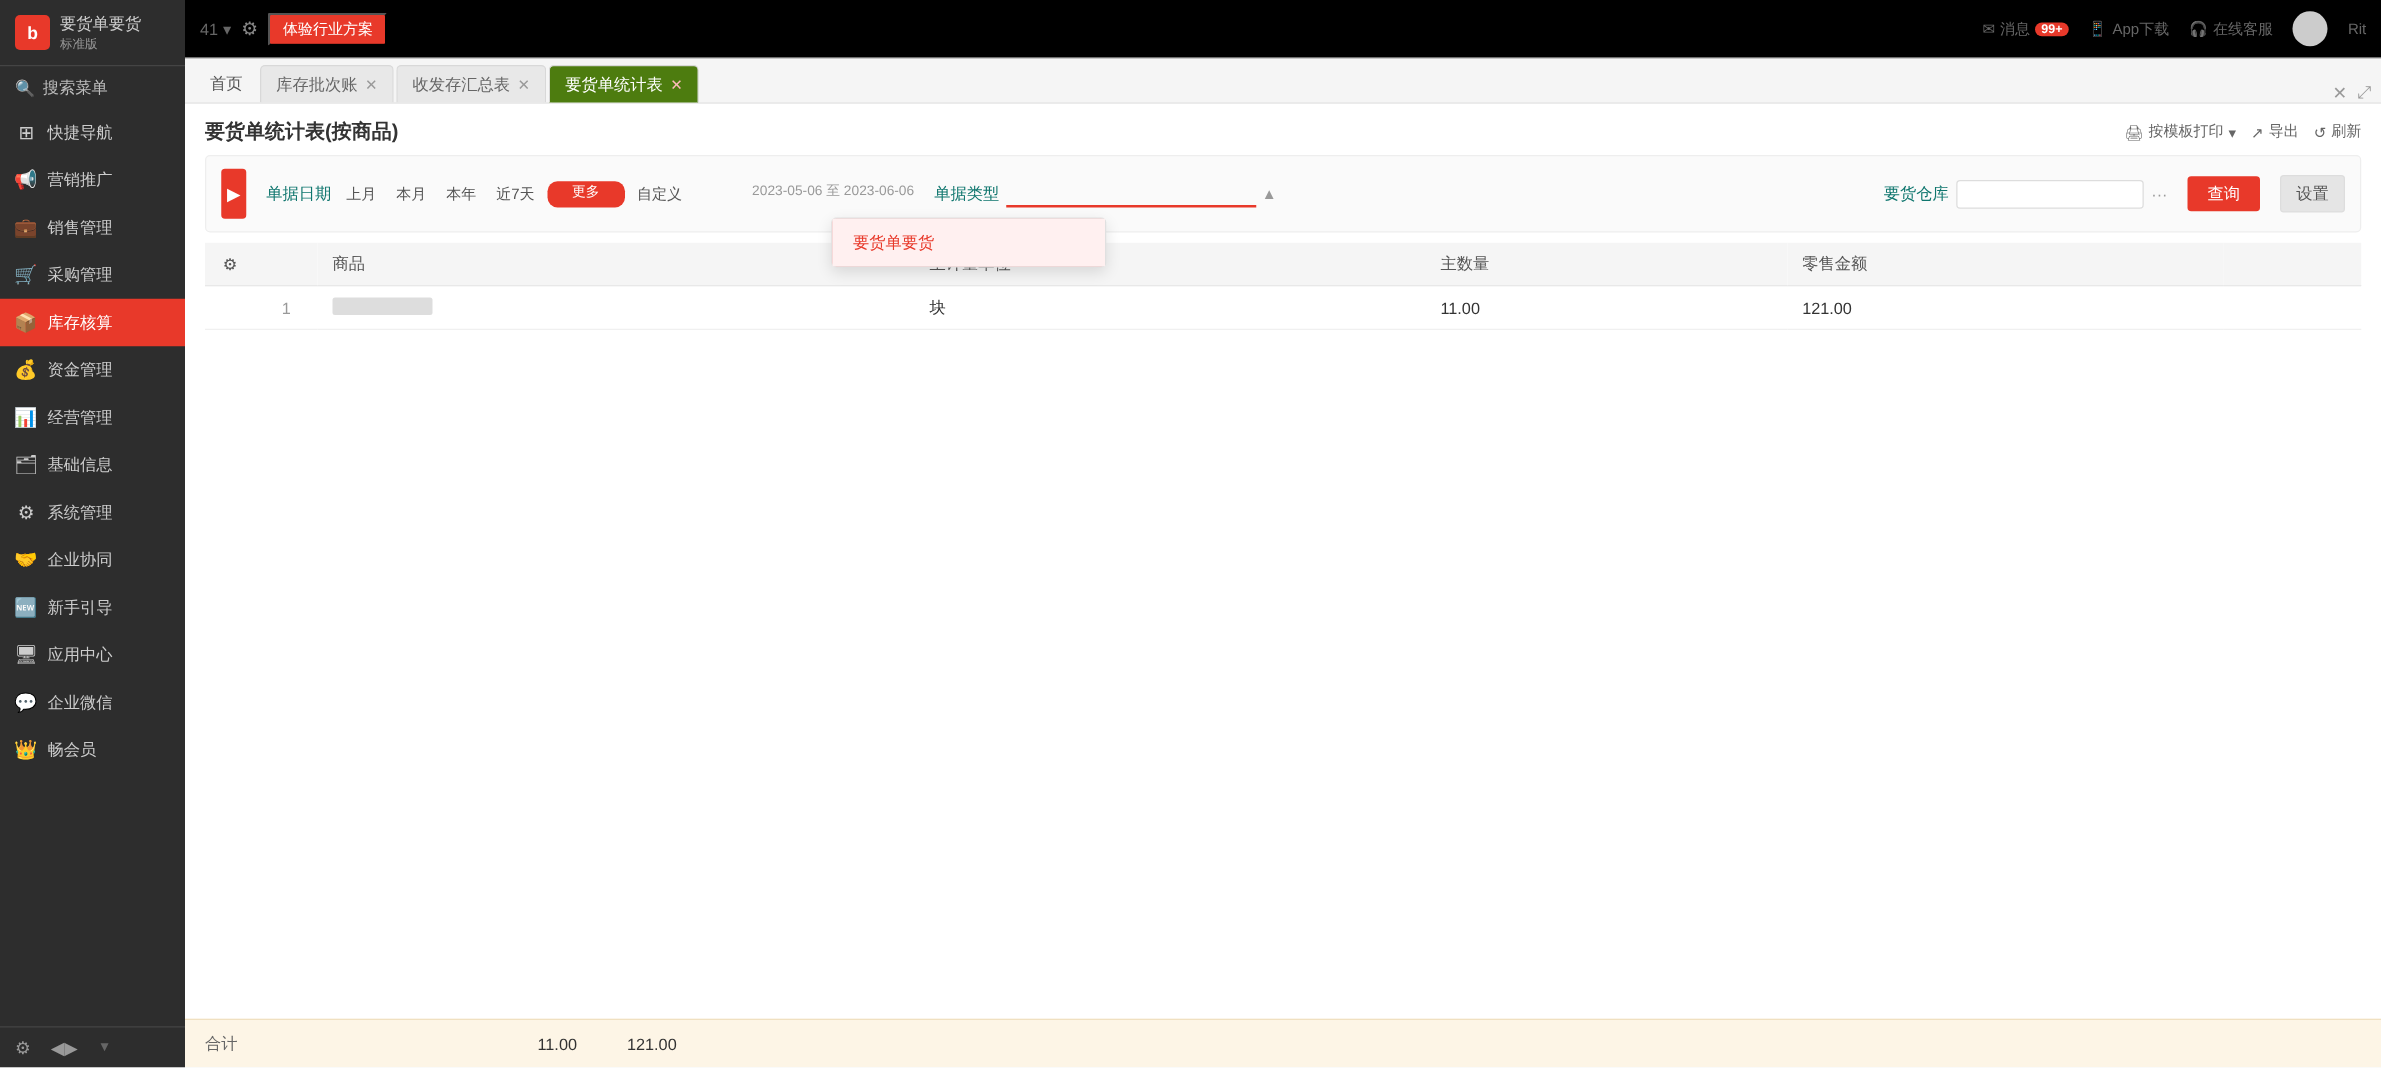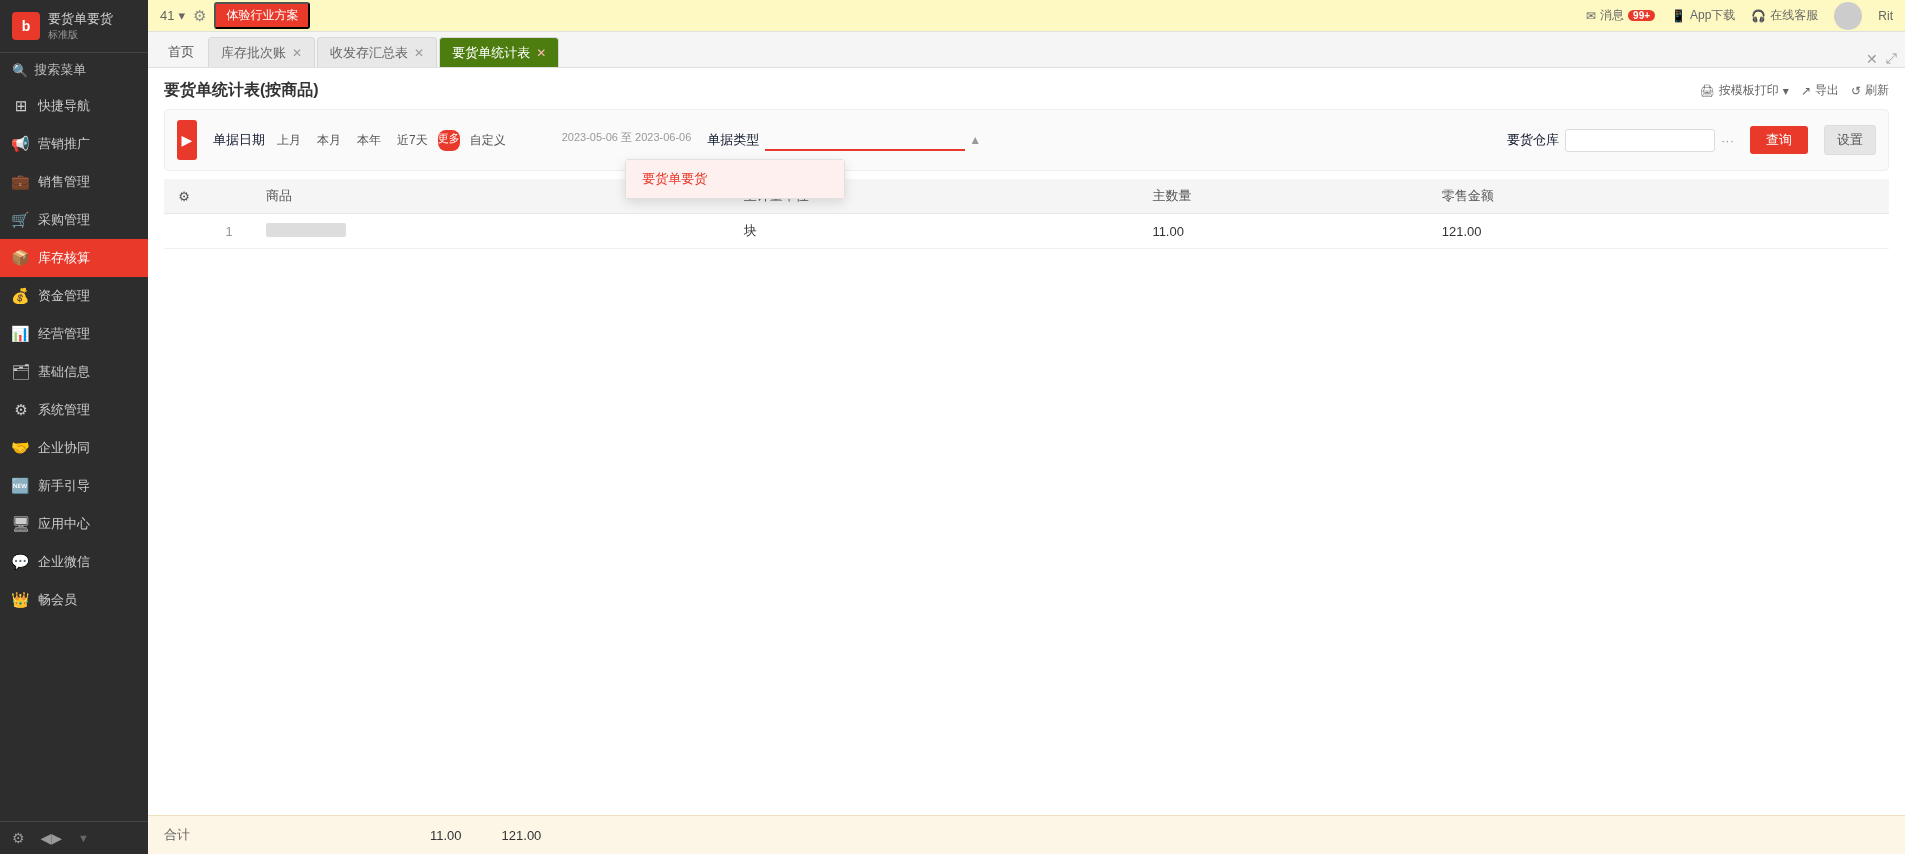--- a/index.html
+++ b/index.html
@@ -17,21 +17,21 @@
     .sidebar-bottom { margin-top: auto; border-top: 1px solid #444; padding: 8px 12px; display: flex; align-items: center; gap: 16px; }
     .sidebar-bottom-icon { color: #999; cursor: pointer; font-size: 14px; }
     .sidebar-scroll { overflow-y: auto; flex: 1; }
     .sidebar-scroll::-webkit-scrollbar { width: 4px; }
     .sidebar-scroll::-webkit-scrollbar-thumb { background: #555; }
 
     
     .main { flex: 1; display: flex; flex-direction: column; overflow: hidden; }
 
     
-    .topbar { height: 32px; background: #fef9c3; border-bottom: 1px solid #e0e0e0; display: flex; align-items: center; padding: 0 12px; gap: 12px; }
+    .topbar { height: 47px; background: #000000; border-bottom: 1px solid #e0e0e0; display: flex; align-items: center; padding: 0 12px; gap: 12px; }
     .topbar-left { display: flex; align-items: center; gap: 8px; flex: 1; }
     .topbar-store { display: flex; align-items: center; gap: 4px; color: #666; font-size: 13px; }
     .topbar-gear { color: #888; cursor: pointer; font-size: 15px; }
     .topbar-industry { background: #e8392a; color: white; padding: 3px 10px; border-radius: 3px; font-size: 12px; cursor: pointer; }
     .topbar-right { display: flex; align-items: center; gap: 16px; }
     .topbar-msg { display: flex; align-items: center; gap: 4px; font-size: 12px; color: #666; cursor: pointer; position: relative; }
     .topbar-badge { background: #e8392a; color: white; border-radius: 10px; padding: 0 5px; font-size: 10px; font-weight: bold; }
     .topbar-app { display: flex; align-items: center; gap: 4px; font-size: 12px; color: #666; cursor: pointer; }
     .topbar-service { display: flex; align-items: center; gap: 4px; font-size: 12px; color: #666; cursor: pointer; }
     .topbar-avatar { width: 28px; height: 28px; background: #ddd; border-radius: 50%; cursor: pointer; }
@@ -50,25 +50,25 @@
     .page-title { font-size: 16px; font-weight: bold; color: #333; }
     .page-actions { display: flex; align-items: center; gap: 12px; }
     .btn-print { display: flex; align-items: center; gap: 4px; color: #666; font-size: 12px; cursor: pointer; }
     .btn-export { display: flex; align-items: center; gap: 4px; color: #666; font-size: 12px; cursor: pointer; }
     .btn-refresh { display: flex; align-items: center; gap: 4px; color: #666; font-size: 12px; cursor: pointer; }
 
     
     .filter-bar { background: #fafafa; border: 1px solid #eee; margin: 0 16px 8px; border-radius: 4px; padding: 10px 12px; display: flex; align-items: center; gap: 16px; position: relative; }
     .filter-toggle { background: #e8392a; color: white; width: 20px; height: 40px; display: flex; align-items: center; justify-content: center; cursor: pointer; border-radius: 3px; font-size: 14px; flex-shrink: 0; }
     .filter-group { display: flex; align-items: center; gap: 6px; }
-    .filter-label { color: #0f172a; font-size: 13px; white-space: nowrap; }
+    .filter-label { color: #0f766e; font-size: 13px; white-space: nowrap; }
     .filter-dates { display: flex; gap: 2px; }
     .filter-date-buttons { display: flex; gap: 4px; }
     .filter-date-btn { padding: 2px 6px; font-size: 12px; color: #555; cursor: pointer; border-radius: 2px; }
-    .filter-date-btn.more { background: #e8392a; color: white; border-radius: 8px; padding: 1px 0; font-size: 11px; }
+    .filter-date-btn.more { background: #e8392a; color: white; border-radius: 8px; padding: 1px 20px; font-size: 11px; }
     .filter-date-range { font-size: 11px; color: #999; margin-left: 48px; }
     .filter-type-group { display: flex; align-items: center; gap: 6px; flex: 1; }
     .filter-type-input { border: none; border-bottom: 2px solid #e8392a; background: transparent; outline: none; width: 200px; font-size: 13px; padding: 2px 4px; }
     .filter-type-arrow { color: #999; cursor: pointer; font-size: 12px; }
     .filter-warehouse { display: flex; align-items: center; gap: 6px; }
     .filter-warehouse-input { border: 1px solid #ddd; border-radius: 3px; padding: 3px 6px; font-size: 13px; width: 150px; }
     .filter-more-icon { color: #999; cursor: pointer; }
     .btn-query { background: #e8392a; color: white; padding: 5px 16px; border: none; border-radius: 3px; cursor: pointer; font-size: 13px; }
     .btn-settings { background: #e5e5e5; color: #555; padding: 5px 12px; border: 1px solid #ddd; border-radius: 3px; cursor: pointer; font-size: 13px; }
     .dropdown-menu { position: absolute; top: 100%; left: 50%; margin-left: -80px; background: #fca5a5; border: 1px solid #e0e0e0; border-radius: 4px; box-shadow: 0 4px 12px rgba(0,0,0,0.12); z-index: 100; min-width: 200px; }

